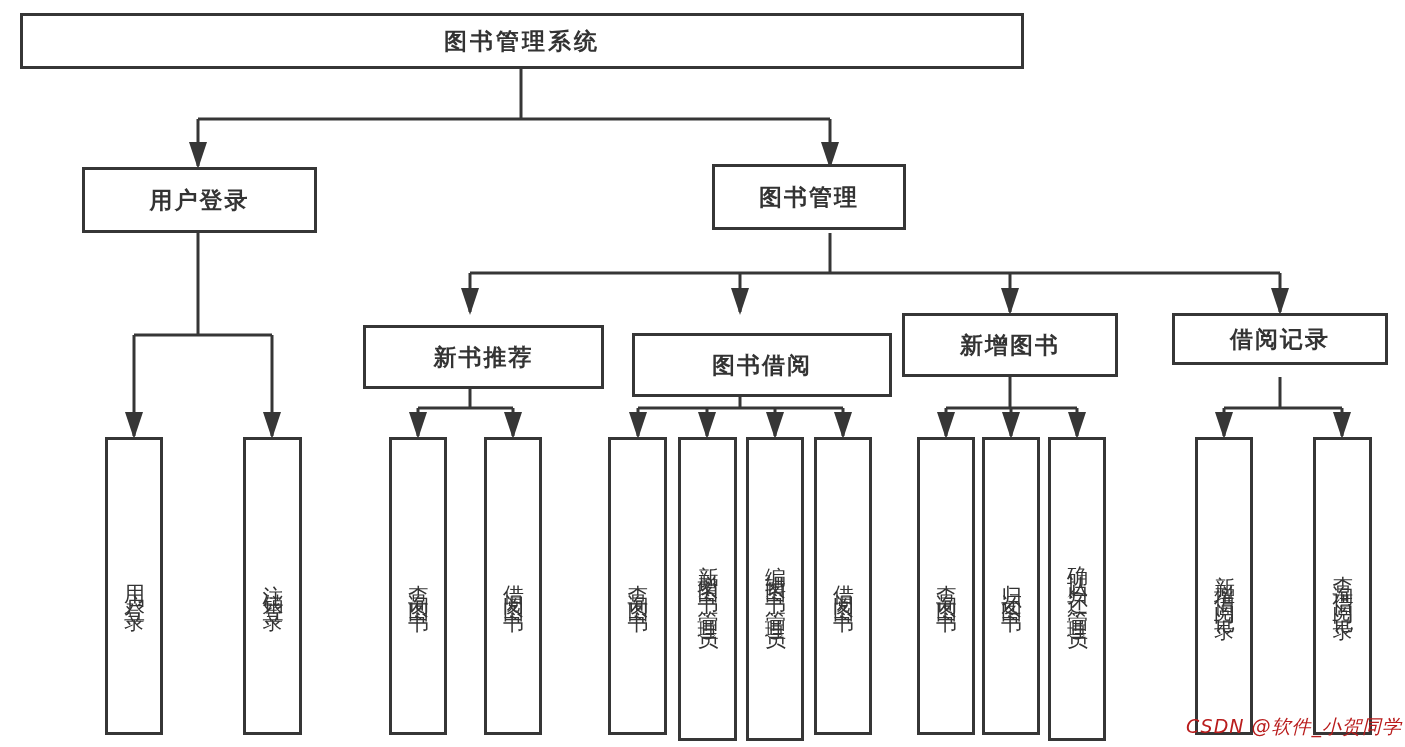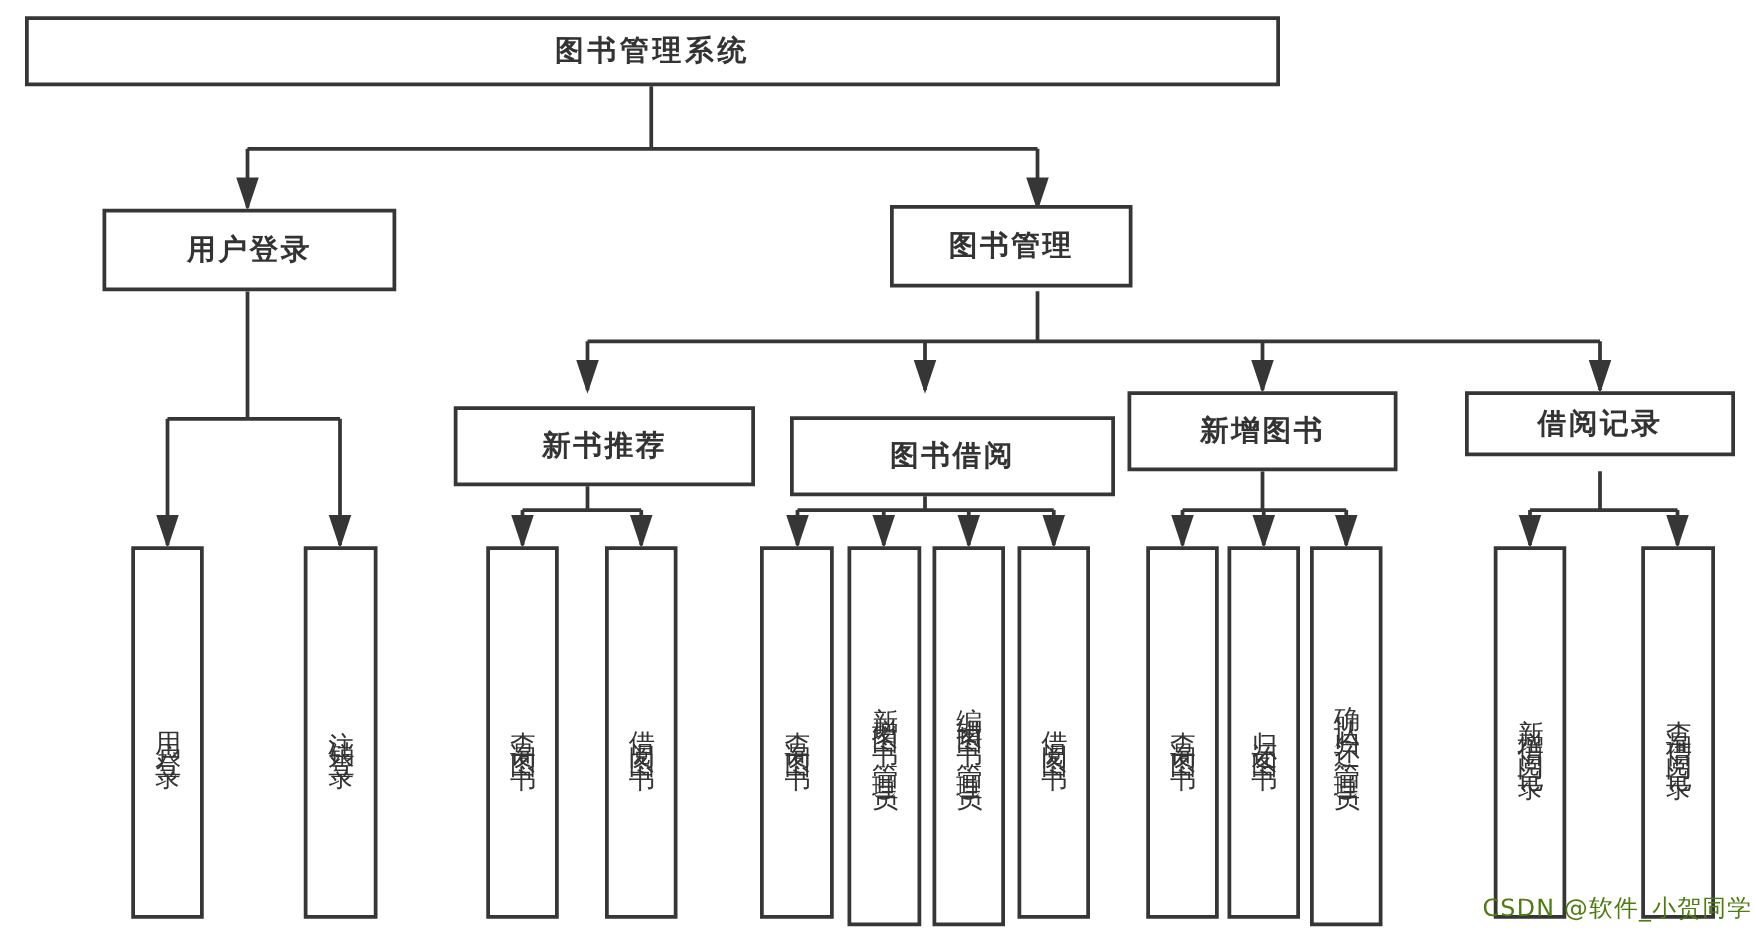--- a/index.html
+++ b/index.html
@@ -72,23 +72,24 @@
   .n-d3 { left: 1048px; width: 58px; }
   .n-e1 { left: 1195px; width: 58px; }
   .n-e2 { left: 1313px; width: 59px; }
 
   .watermark {
     position: absolute;
     left: 1186px;
     top: 714px;
     z-index: 3;
     font-size: 19px;
-    color: #4d7c0f;
+    color: #b91c1c;
     white-space: nowrap;
     letter-spacing: 1px;
+    font-style: italic;
   }
 </style>
 </head>
 <body>
 
 <div class="stage">
 
   <svg class="wires" width="1405" height="747" viewBox="0 0 1405 747">
     <g stroke="#363636" stroke-width="3" fill="none">
 

